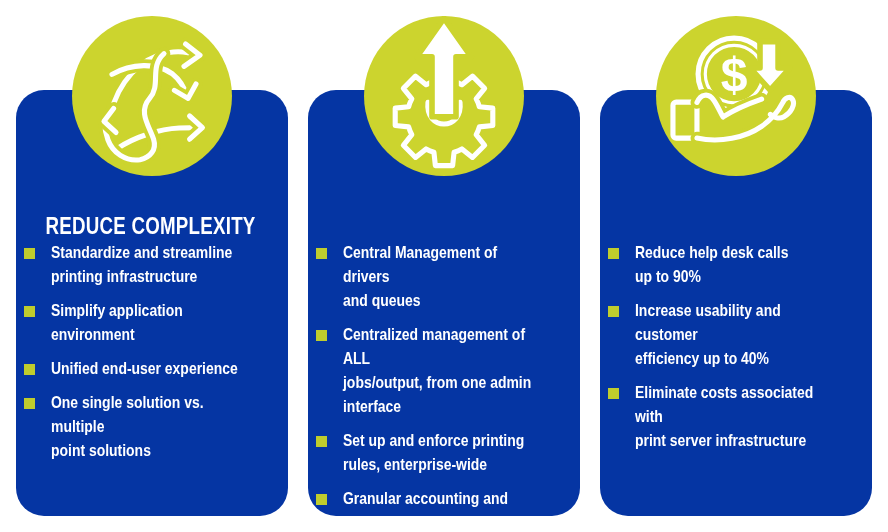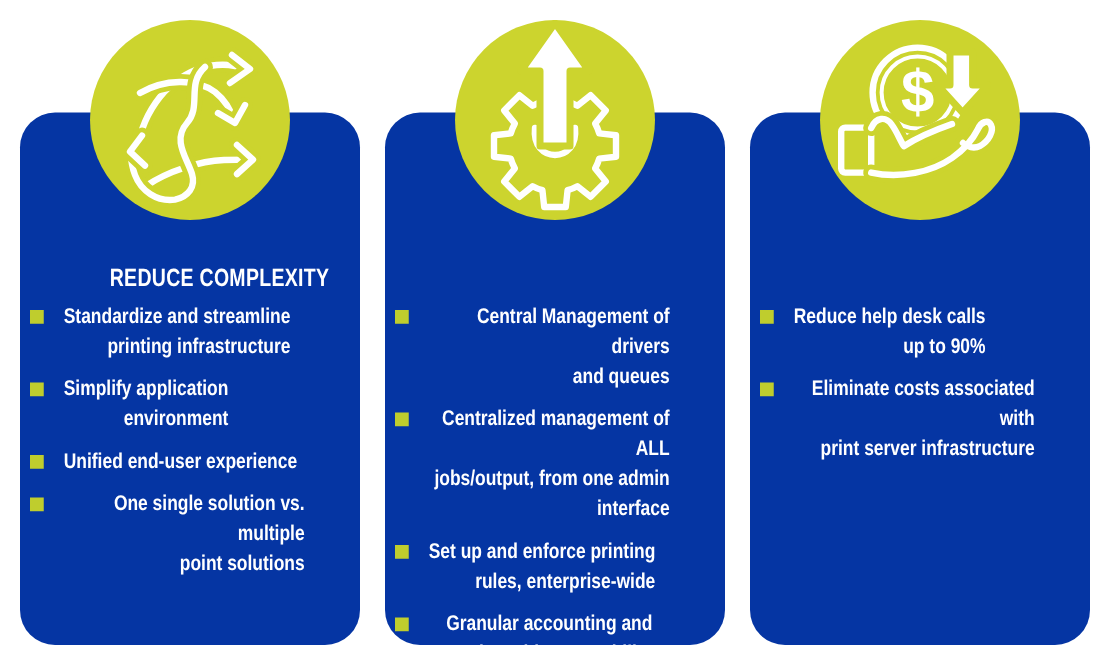--- a/index.html
+++ b/index.html
@@ -21,32 +21,32 @@
   }
   .card.c1{left:16px;} .card.c2{left:308px;} .card.c3{left:600px;}
   .badge{
     position:absolute;top:-74px;left:50%;transform:translateX(-50%);
     width:160px;height:160px;border-radius:50%;
     background:var(--accent-green);
   }
   .badge svg{position:absolute;left:0;top:0;width:100%;height:100%;}
   .card-title{
     position:absolute;top:122px;left:0;right:0;margin:0;
-    text-align:right;color:var(--text-white);
-    font-size:20px;font-weight:bold;letter-spacing:0.3px;
+    text-align:left;color:var(--text-white);
+    font-size:24px;font-weight:bold;letter-spacing:0.3px;
   }
   .card-title .condensed{
     display:inline-block;transform:scaleX(0.78);transform-origin:50% 50%;
     white-space:nowrap;
   }
   .benefits{
     position:absolute;top:151px;left:8px;right:2px;
     margin:0;padding:0;list-style:none;
   }
-  .benefits li{display:flex;margin:0 0 10px 0;color:var(--text-white);text-align:right;}
+  .benefits li{display:flex;margin:0 0 10px 0;color:var(--text-white);}
   .sq{
     flex:none;width:11px;height:11px;background:var(--bullet-green);
     margin:7px 16px 0 0;
   }
   .bullet-text{
     font-size:17px;font-weight:bold;line-height:24px;
     white-space:pre-line;letter-spacing:0;
     transform:scaleX(0.82);transform-origin:0 0;
   }
   
@@ -173,17 +173,22 @@
     </svg>
   </div>
   <ul class="benefits">
     <li>
         <span class="sq"></span>
         <span class="bullet-text">Reduce help desk calls
 up to 90%</span>
       </li>
     <li>
         <span class="sq"></span>
+        <span class="bullet-text">Increase usability and customer
+efficiency up to 40%</span>
+      </li>
+    <li>
+        <span class="sq"></span>
         <span class="bullet-text">Eliminate costs associated with
 print server infrastructure</span>
       </li>
   </ul>
 </section>
 
 </body></html>

